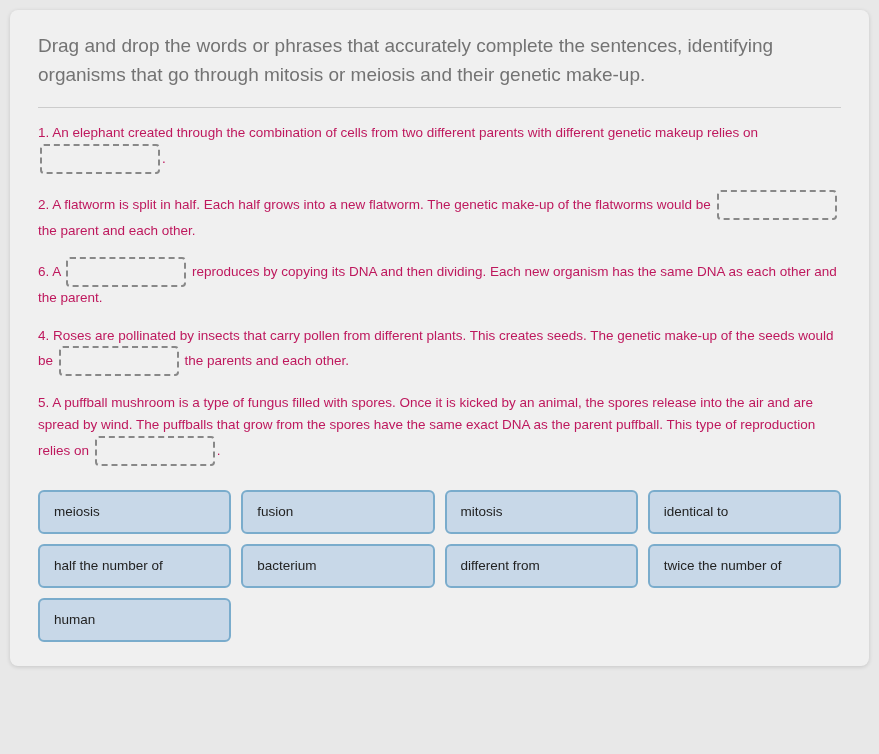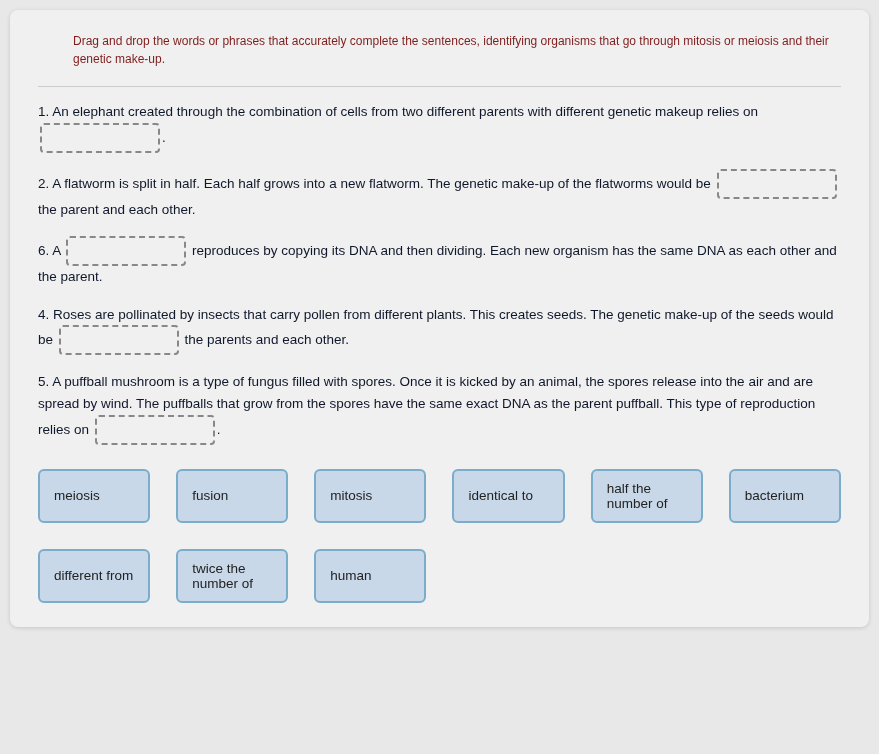--- a/index.html
+++ b/index.html
@@ -15,47 +15,46 @@
     }
     .card {
       background: #f0f0f0;
       border-radius: 8px;
       padding: 22px 28px 24px 28px;
       max-width: 860px;
       width: 100%;
       box-shadow: 0 1px 4px rgba(0,0,0,0.15);
     }
     .instructions {
-      color: #7f1d1d;
+      color: #737373;
       line-height: 1.5;
       margin-bottom: 18px;
-      font-size: 12px;
-      margin-left: 35px;
+      font-size: 19px;
     }
     .question {
-      color: #0f172a;
+      color: #be185d;
       line-height: 1.6;
       margin-bottom: 16px;
       font-size: 13.5px;
     }
     .drop-zone {
       display: inline-block;
       min-width: 120px;
       min-height: 30px;
       border: 2px dashed #888;
       border-radius: 4px;
       background: transparent;
       vertical-align: middle;
       margin: 0 2px;
       padding: 2px 6px;
     }
     .word-bank {
       display: grid;
-      grid-template-columns: repeat(6, 1fr);
-      gap: 26px;
+      grid-template-columns: repeat(4, 1fr);
+      gap: 10px;
       margin-top: 24px;
     }
     .word-tile {
       background: #c8d8e8;
       border: 2px solid #7aaccc;
       border-radius: 6px;
       padding: 10px 14px;
       font-size: 13.5px;
       color: #222;
       cursor: grab;

